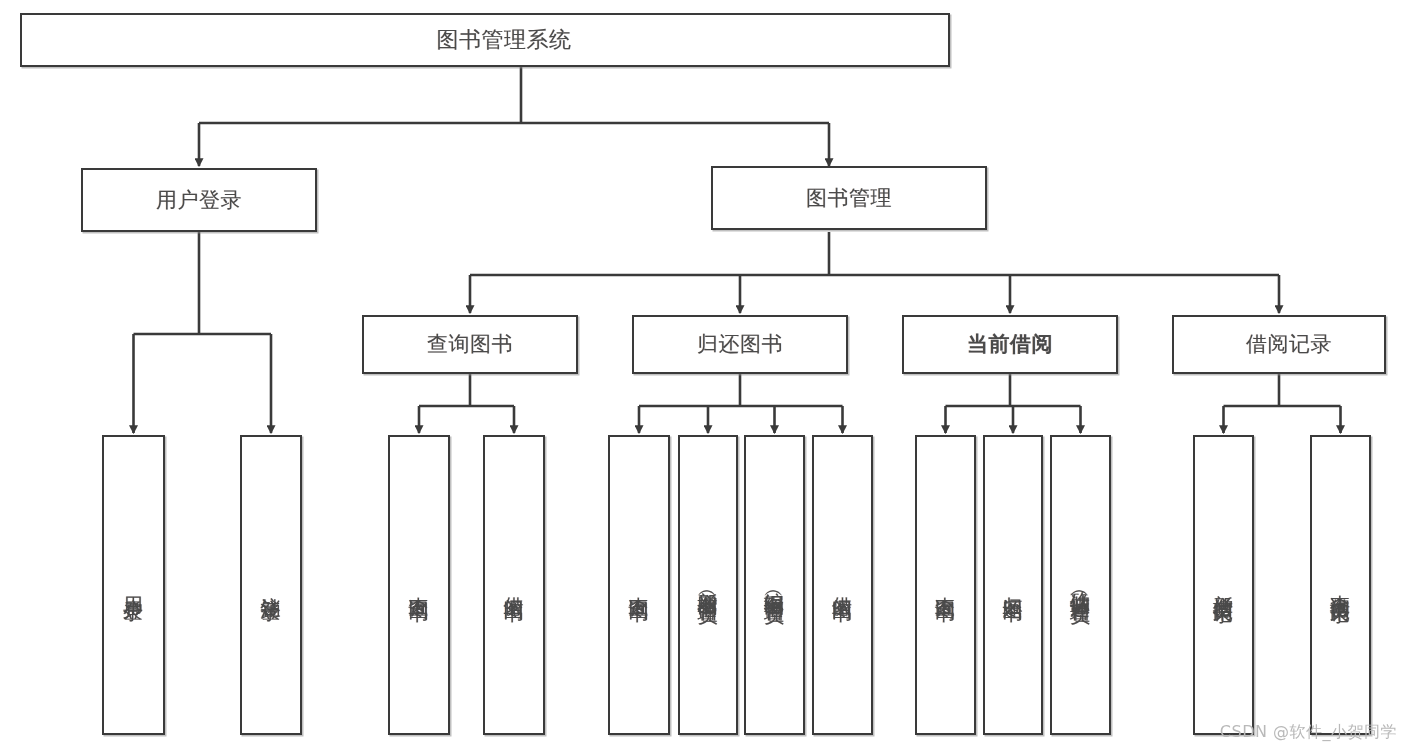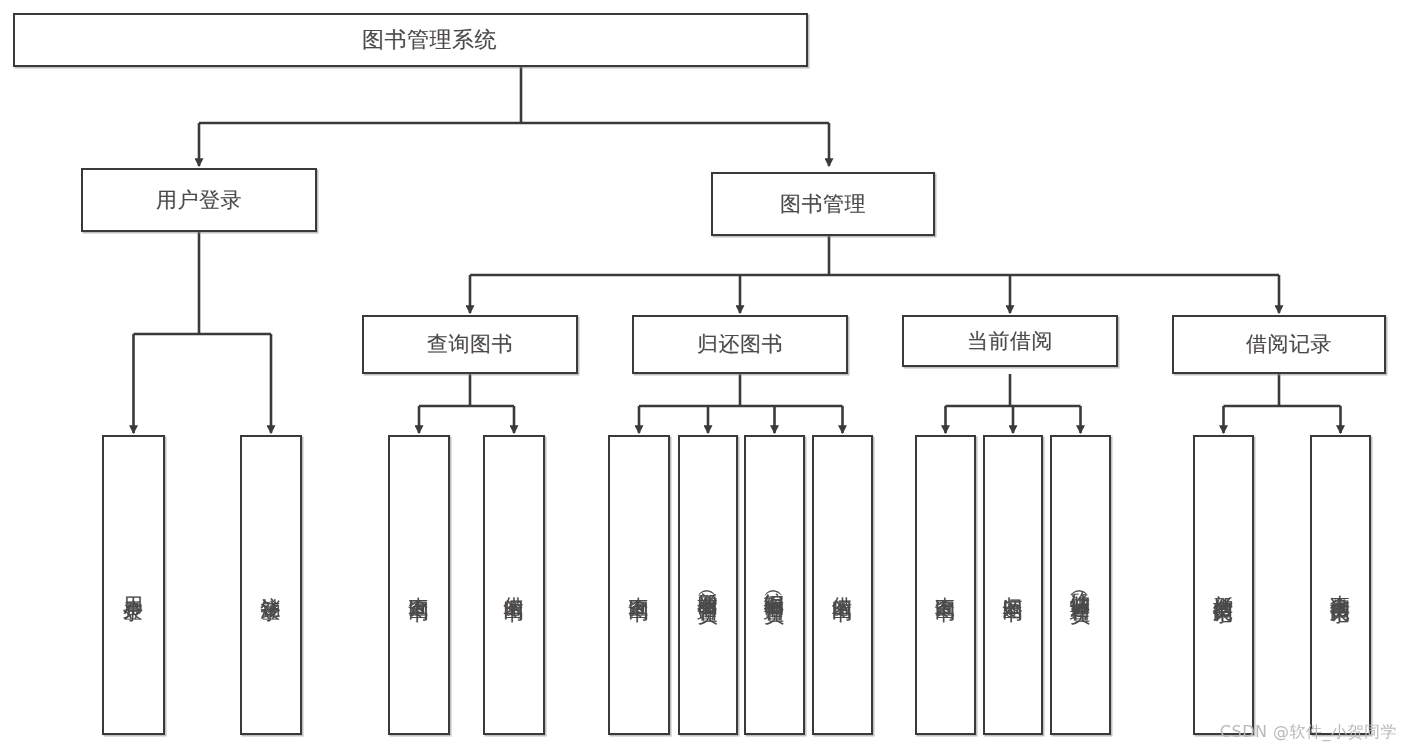--- a/index.html
+++ b/index.html
@@ -104,36 +104,36 @@
         <path d="M 1013 406 L 1013 433" marker-end="url(#arrow)"></path>
         <path d="M 1080.5 406 L 1080.5 433" marker-end="url(#arrow)"></path>
         <path d="M 1279 374 L 1279 406"></path>
         <path d="M 1223.5 406 L 1340.5 406"></path>
         <path d="M 1223.5 406 L 1223.5 433" marker-end="url(#arrow)"></path>
         <path d="M 1340.5 406 L 1340.5 433" marker-end="url(#arrow)"></path>
       </g>
   </svg>
 
   <div id="nodes-layer">
-      <div class="node root" style="left: 13px; top: 13px; width: 795px; height: 54px; padding-left: 38px;">
+      <div class="node root" style="left: 20px; top: 13px; width: 930px; height: 54px; padding-left: 38px;">
         <span class="label">图书管理系统</span>
       </div>
       <div class="node" style="left: 81px; top: 168px; width: 236px; height: 64px;">
         <span class="label">用户登录</span>
       </div>
-      <div class="node" style="left: 711px; top: 172px; width: 224px; height: 64px;">
+      <div class="node" style="left: 711px; top: 166px; width: 276px; height: 64px;">
         <span class="label">图书管理</span>
       </div>
       <div class="node" style="left: 362px; top: 315px; width: 216px; height: 59px;">
         <span class="label">查询图书</span>
       </div>
       <div class="node" style="left: 632px; top: 315px; width: 216px; height: 59px;">
         <span class="label">归还图书</span>
       </div>
-      <div class="node" style="left: 902px; top: 315px; width: 216px; height: 52px;">
+      <div class="node" style="left: 902px; top: 315px; width: 216px; height: 59px; font-weight: bold;">
         <span class="label">当前借阅</span>
       </div>
       <div class="node" style="left: 1172px; top: 315px; width: 214px; height: 59px; padding-left: 20px;">
         <span class="label">借阅记录</span>
       </div>
       <div class="node vert" style="left: 102px; top: 435px; width: 63px; height: 300px;">
         <span class="label">用户登录</span>
       </div>
       <div class="node vert" style="left: 240px; top: 435px; width: 62px; height: 300px;">
         <span class="label">注销登录</span>

